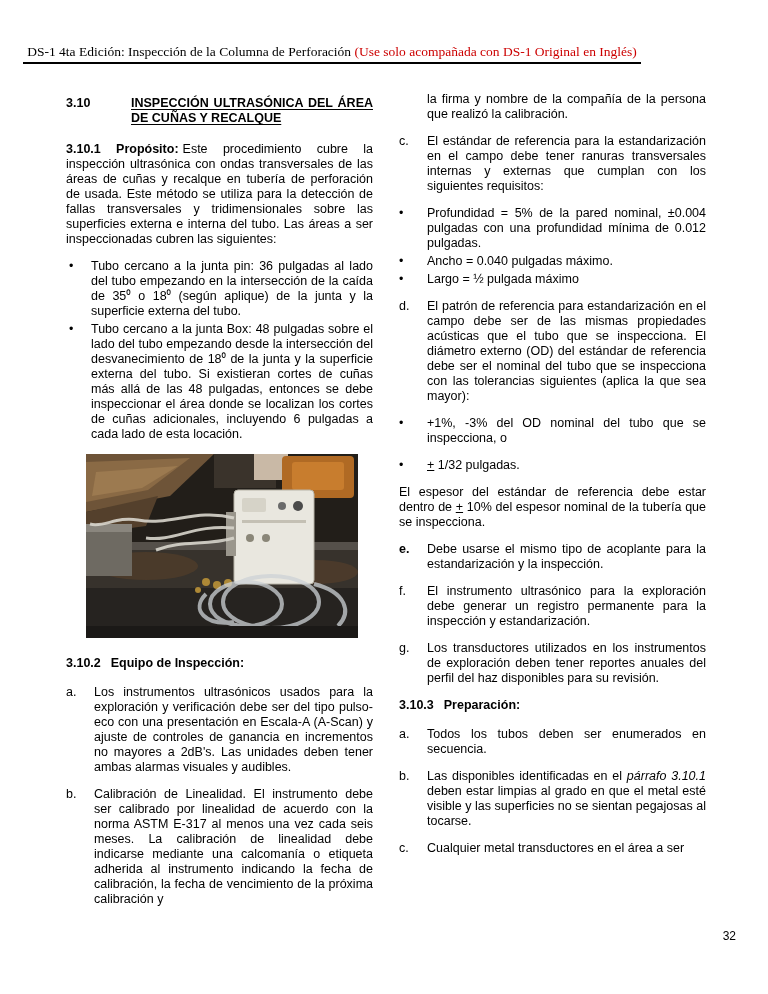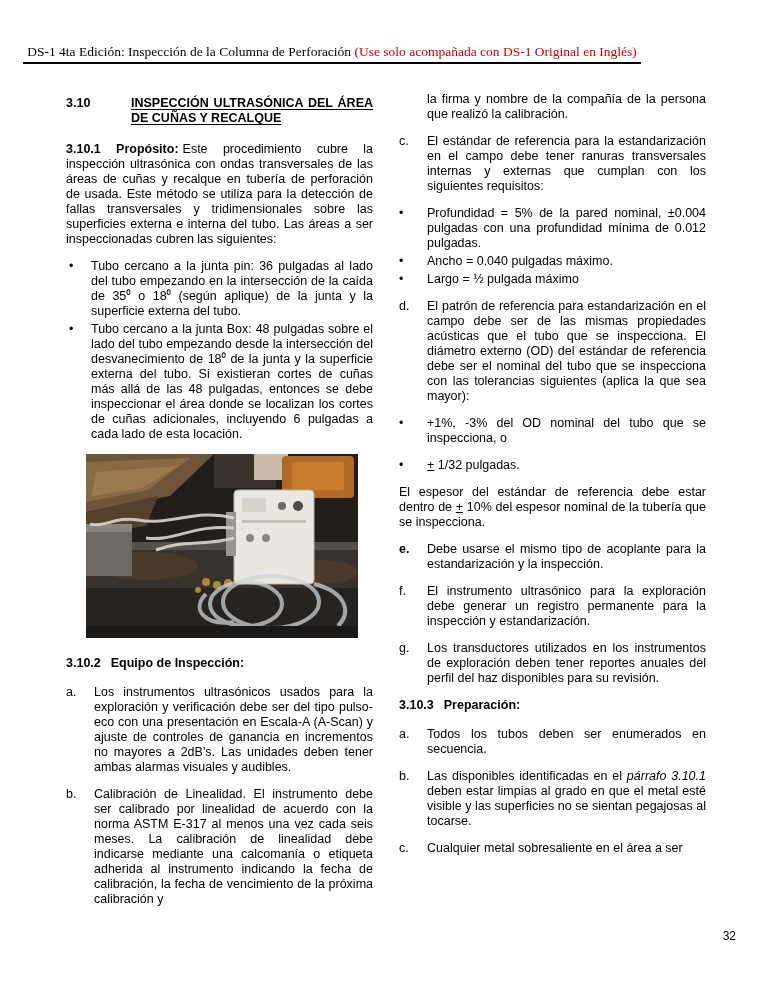--- a/index.html
+++ b/index.html
@@ -204,19 +204,19 @@
       <span class="t">Todos los tubos deben ser enumerados en secuencia.</span>
     </div>
 
     <div class="row">
       <span class="m">b.</span>
       <span class="t"><span>Las disponibles identificadas en el </span><span class="i">párrafo 3.10.1</span><span> deben estar limpias al grado en que el metal esté visible y las superficies no se sientan pegajosas al tocarse.</span></span>
     </div>
 
     <div class="row">
       <span class="m">c.</span>
-      <span class="t">Cualquier metal sobresaliente en el área a ser</span>
+      <span class="t">Cualquier metal transductores en el área a ser</span>
     </div>
 
   </div>
 </div>
 
 <div class="page-num">32</div>
 
 </body></html>

